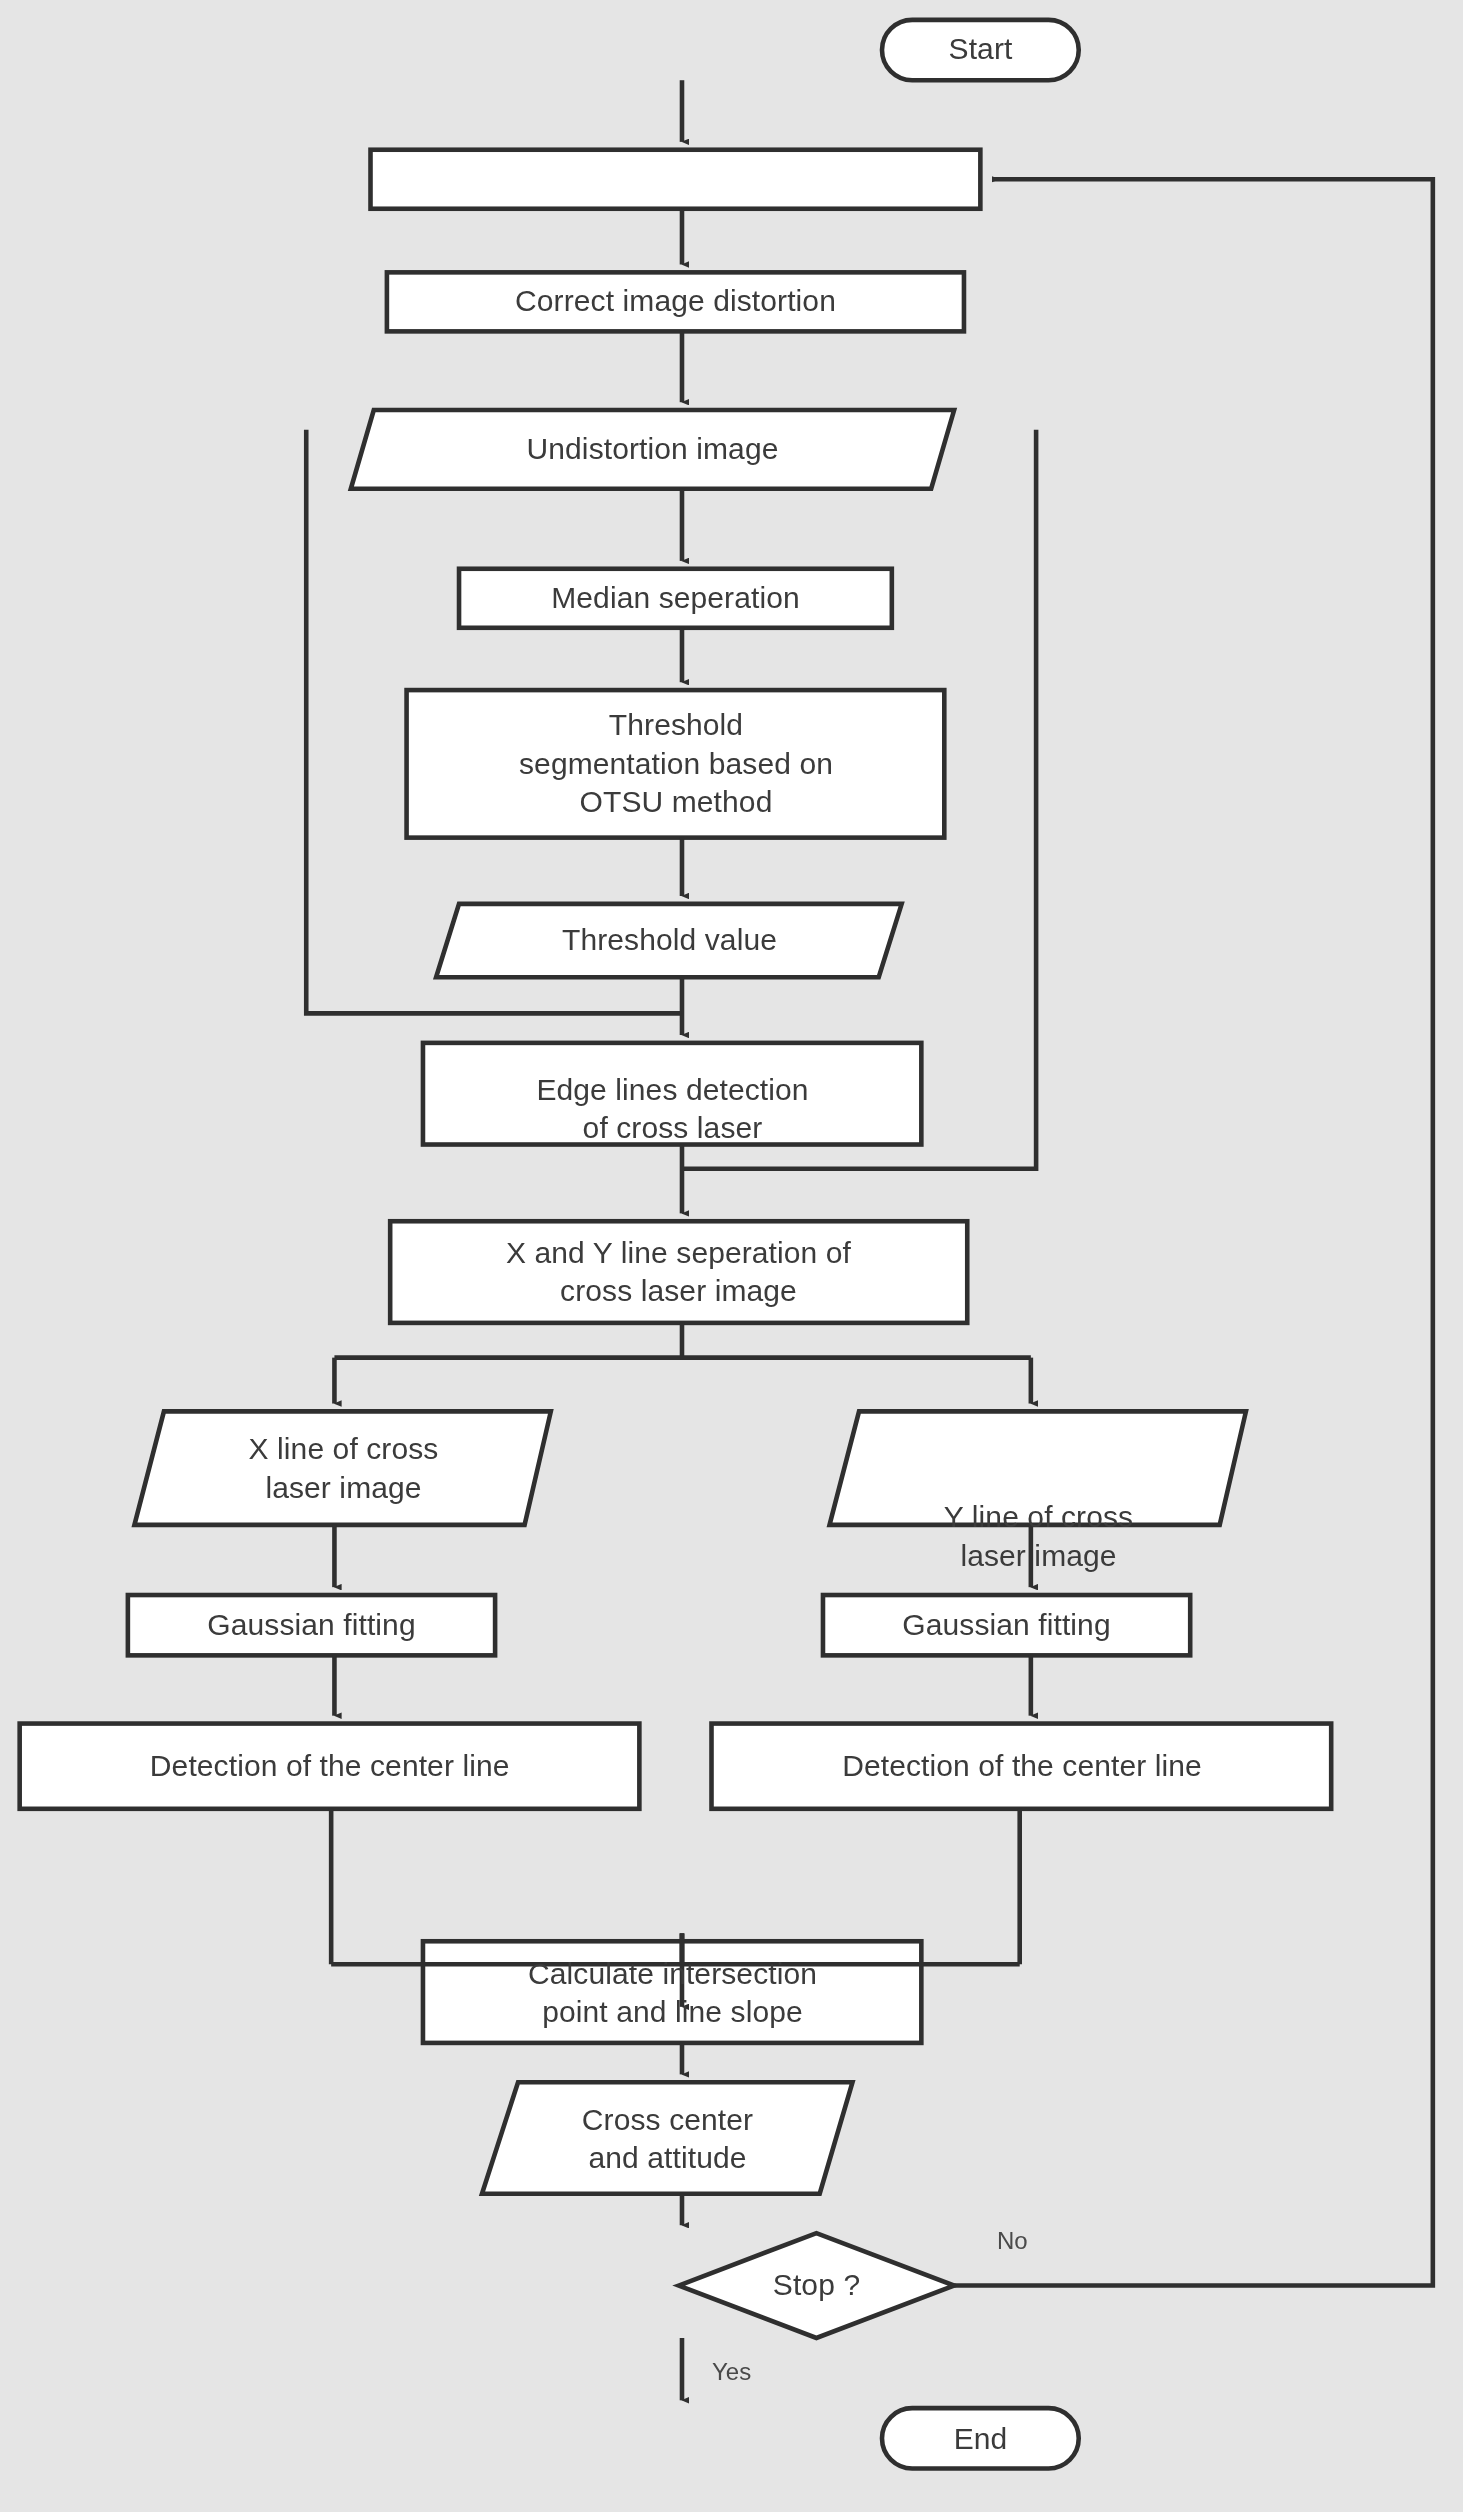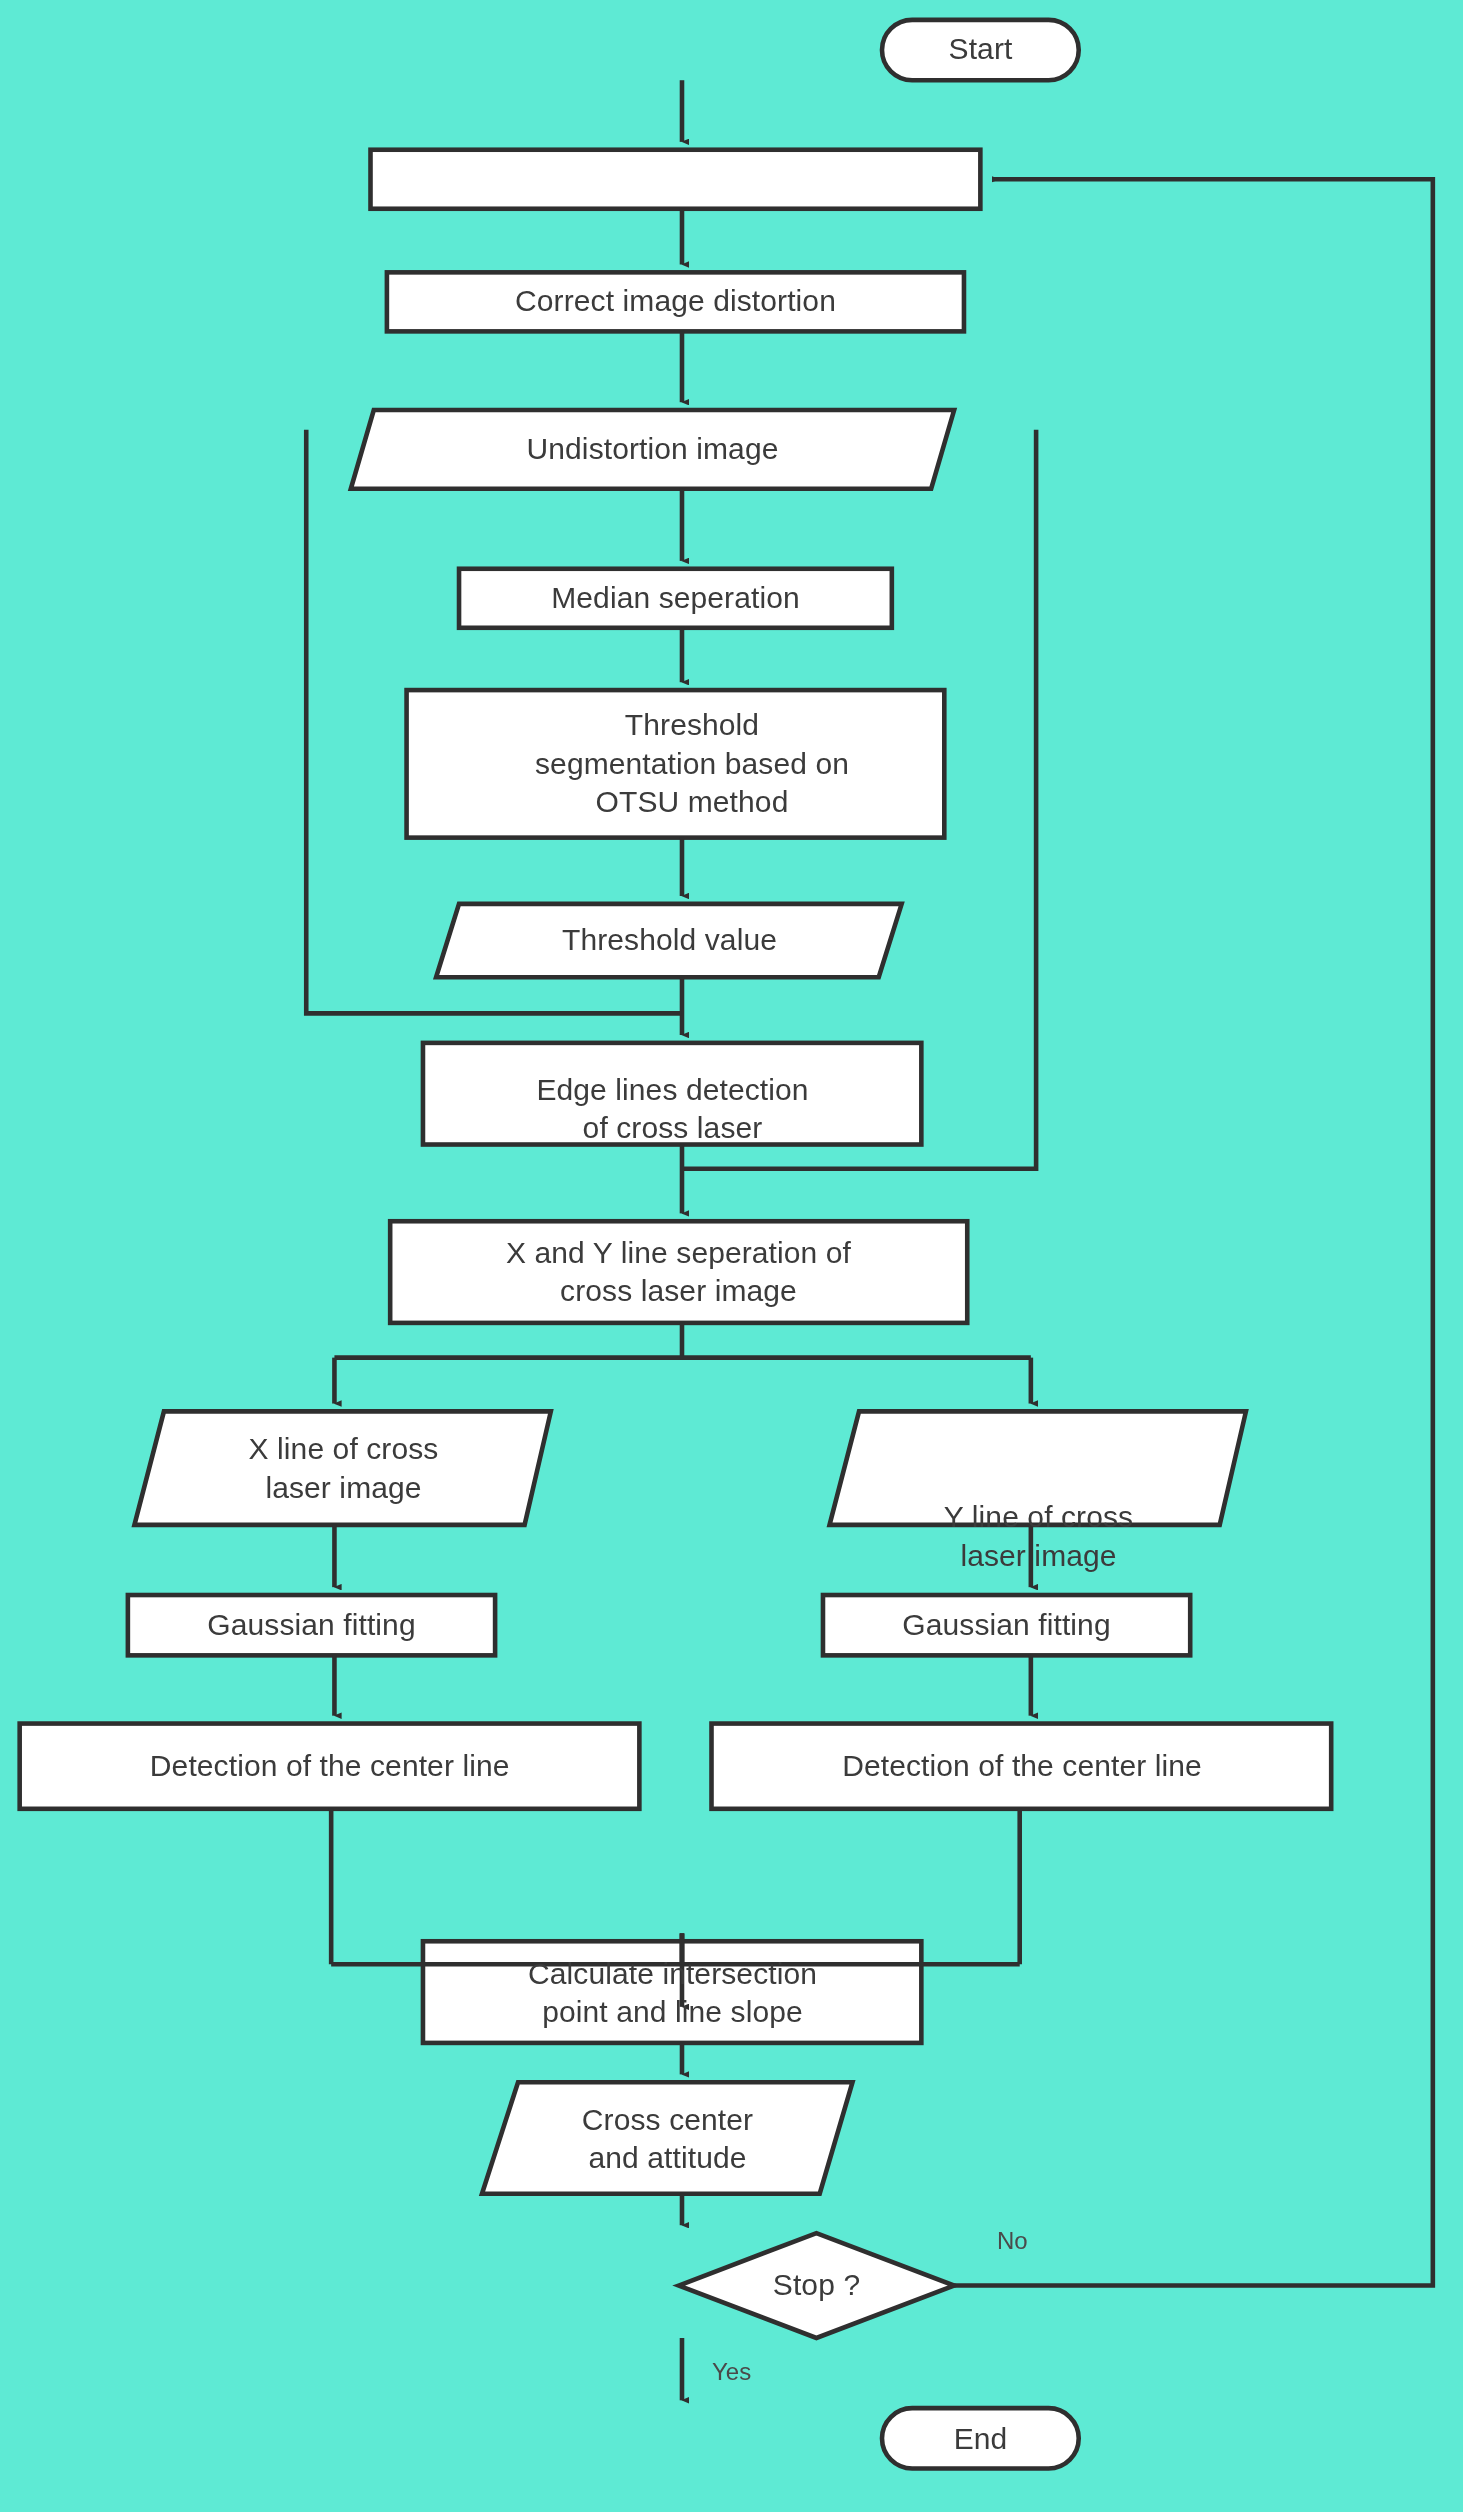--- a/index.html
+++ b/index.html
@@ -7,21 +7,21 @@
     padding: 0;
     background: #ffffff;
   }
   body {
     font-family: "Liberation Sans", sans-serif;
   }
   #flowchart-root {
     position: relative;
     width: 1463px;
     height: 2512px;
-    background: #5eead4;
+    background: #e5e5e5;
     overflow: hidden;
   }
   #flow-svg {
     position: absolute;
     left: 0;
     top: 0;
     width: 1463px;
     height: 2512px;
   }
   .node-label {
@@ -196,21 +196,21 @@
 
   <div class="node-label" style="left:882px; top:19.7px; width:197px; height:60px;">Start</div>
 
 
   <div class="node-label" style="left:387px; top:272px; width:577px; height:59px;">Correct image distortion</div>
 
   <div class="node-label" style="left:364px; top:410px; width:577px; height:79px;">Undistortion image</div>
 
   <div class="node-label" style="left:459px; top:569px; width:433px; height:59px;">Median seperation</div>
 
-  <div class="node-label" style="left:423px; top:690px; width:538px; height:148px;">Threshold
+  <div class="node-label" style="left:407px; top:690px; width:538px; height:148px;">Threshold
 segmentation based on
 OTSU method</div>
 
   <div class="node-label" style="left:448px; top:904px; width:443px; height:73px;">Threshold value</div>
 
   <div class="node-label" style="left:423px; top:1058px; width:499px; height:102px;">Edge lines detection
 of cross laser</div>
 
   <div class="node-label" style="left:390px; top:1221px; width:577px; height:102px;">X and Y line seperation of
 cross laser image</div>

